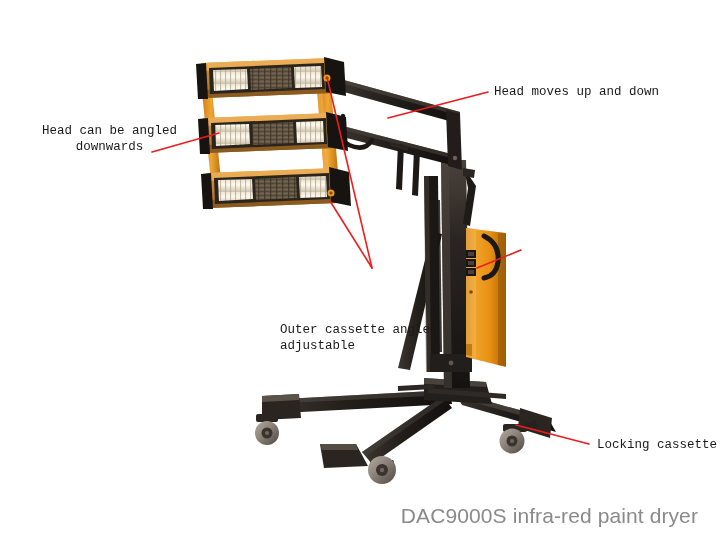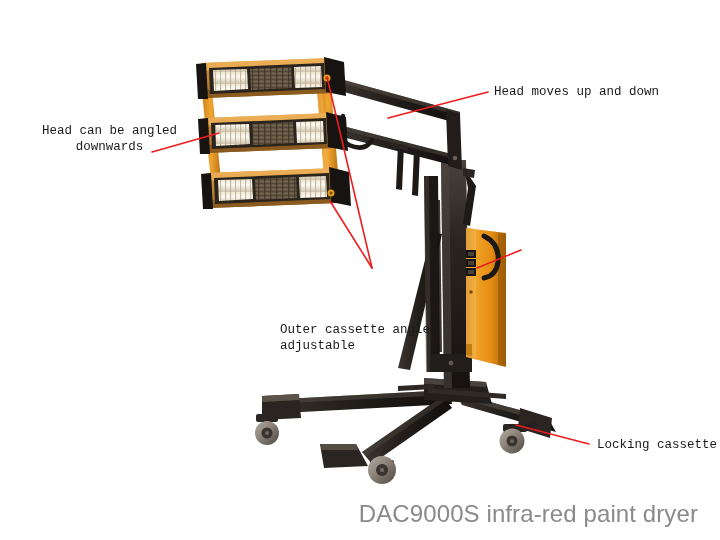--- a/index.html
+++ b/index.html
@@ -23,21 +23,21 @@
     top: 10px;
     font-size: 21px;
     color: #8a8a8a;
     letter-spacing: 0.2px;
     font-family: "Liberation Sans", sans-serif;
   }
   .caption {
     position: absolute;
     right: 22px;
     bottom: 12px;
-    font-size: 24px;
+    font-size: 21px;
     color: #8a8a8a;
     letter-spacing: 0.1px;
     font-family: "Liberation Sans", sans-serif;
     white-space: nowrap;
   }
   .callout {
     position: absolute;
     font-size: 12.5px;
     line-height: 15.5px;
     color: #1a1a1a;

